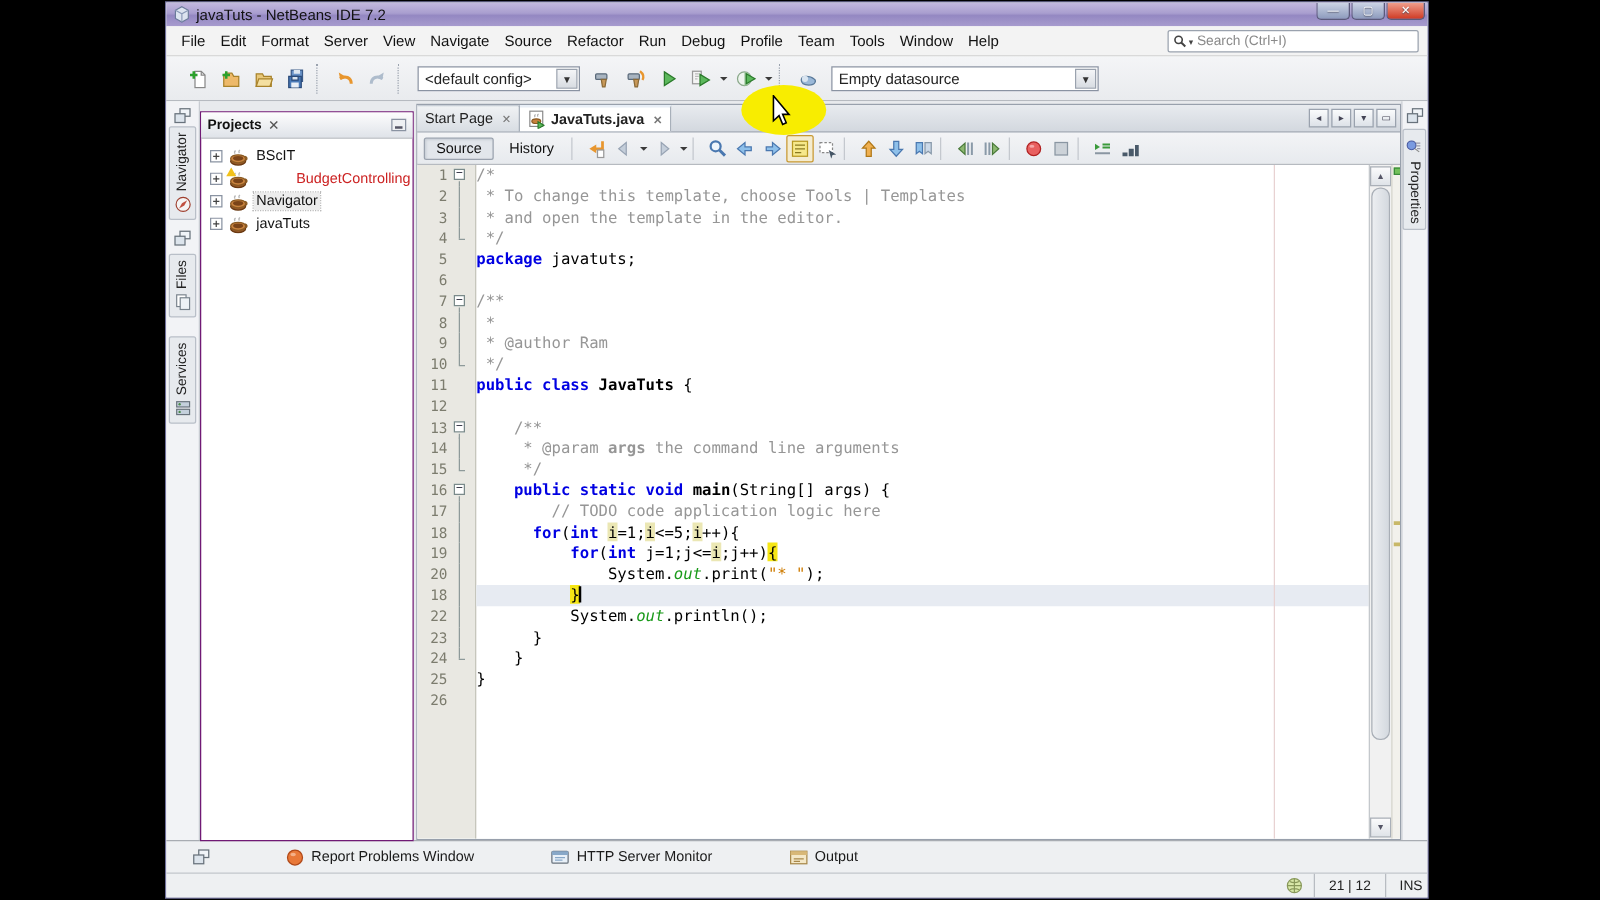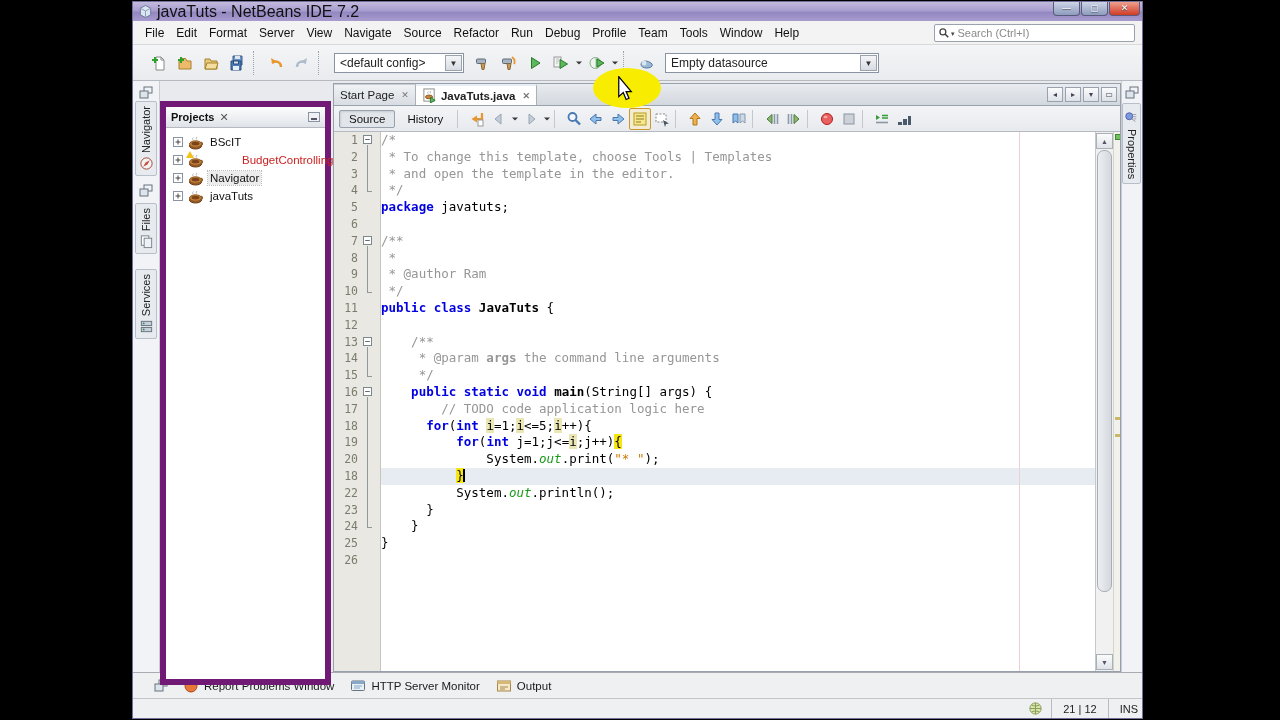--- a/index.html
+++ b/index.html
@@ -4,21 +4,21 @@
 <style>
   * { margin:0; padding:0; box-sizing:border-box; }
   html,body { width:1280px; height:720px; background:#000; overflow:hidden;
               font-family:"Liberation Sans", sans-serif; }
   .window { position:absolute; left:133px; top:2px; width:1009px; height:716px;
             background:#eef0f2; box-shadow:0 0 0 1px #70709a; overflow:hidden; }
 
   
   .titlebar { height:19px; background:linear-gradient(180deg,#c3bade 0%,#a99ecf 45%,#9488c2 55%,#a79bce 100%);
               display:flex; align-items:center; padding-left:5px; position:relative; }
-  .ttext { font-size:16px; color:#111; margin-left:4px; }
+  .ttext { font-size:12px; color:#111; margin-left:4px; }
   .winbtns { position:absolute; right:2px; top:0; display:flex; }
   .wbtn { width:27px; height:14px; margin-left:1px; border:1px solid #5a5a7a; border-top:none;
           border-radius:0 0 4px 4px; color:#fff; font-size:9px; line-height:12px; text-align:center;
           background:linear-gradient(180deg,#cdd5e6,#8d9bbd); text-shadow:0 1px 1px #445; }
   .wbtn.close { width:31px; background:linear-gradient(180deg,#f0a08e,#cf3b25); }
 
   
   .menubar { height:24px; background:#f3f3f3; border-bottom:1px solid #d9d9d9; display:flex;
              align-items:center; padding-left:6px; position:relative; }
   .menu-item { font-size:12px; color:#111; padding:3px 6px; cursor:default; }
@@ -48,22 +48,22 @@
   .rstrip { position:absolute; right:0; top:0; width:21px; height:100%; background:#f2f3f6; border-left:1px solid #c8ccd2; }
   .vtab { position:absolute; left:2px; width:22px; background:#e7eaee; border:1px solid #b9bfc8; border-radius:2px;
           display:flex; flex-direction:column; align-items:center; padding:4px 0; }
   .vtab-text-l { writing-mode:vertical-rl; transform:rotate(180deg); font-size:11px; color:#222; }
   .vtab-text-r { writing-mode:vertical-rl; font-size:11px; color:#222; }
   .vtab .icn { margin-top:3px; width:15px; height:15px; }
   .dockicn { position:absolute; left:5px; width:16px; height:16px; }
   .rstrip .dockicn { left:2px; }
 
   
-  .projects { position:absolute; left:27px; top:20px; width:171px; height:584px; background:#fff;
-              border:6px solid #701a75; }
+  .projects { position:absolute; left:27px; top:8px; width:171px; height:584px; background:#fff;
+              border:1px solid #701a75; }
   .phead { height:21px; background:linear-gradient(180deg,#fdfdfd,#dfe3e9); border-bottom:1px solid #b6bac0;
            display:flex; align-items:center; padding:0 5px; font-size:11px; font-weight:bold; color:#111; }
   .pclose { font-size:11px; color:#555; margin-left:5px; font-weight:normal; }
   .pmin { margin-left:auto; width:12px; height:10px; border:1px solid #8a93a2; background:#eef0f3; position:relative; }
   .pmin::after { content:""; position:absolute; left:2px; right:2px; bottom:1px; border-top:2px solid #556; }
   .ptree { padding-top:5px; position:relative;text-align:center; }
   .trow { height:18px; display:flex; align-items:center; padding-left:7px; font-size:11.5px; color:#111; }
   .trow .exp { width:11px; height:11px; margin-right:4px; }
   .trow .icn { width:16px; height:16px; margin-right:4px; position:relative; }
   .trow.selected .lbl { background:#ececec; outline:1px dotted #bbb; }
@@ -124,21 +124,21 @@
   .sbtn { position:absolute; left:0; width:17px; height:16px; background:linear-gradient(180deg,#fbfbfc,#dfe3e8);
           border:1px solid #aab0b8; font-size:7px; text-align:center; line-height:15px; color:#556; }
   .sbtn.up { top:1px; } .sbtn.down { bottom:1px; }
   .sthumb { position:absolute; left:1px; top:18px; width:15px; height:442px; border:1px solid #a8aeb6;
             border-radius:7px; background:linear-gradient(90deg,#eceef1,#d4d9df); }
   .estripe { position:absolute; left:779px; top:0; bottom:0; width:9px; background:#f2f1ec; border-left:1px solid #d4d4cc; }
   .ebadge { position:absolute; left:1px; top:2px; width:6px; height:6px; background:#72c05a; border:1px solid #3a8a3a; }
   .emark { position:absolute; left:1px; width:6px; height:3px; background:#c8b868; }
 
   
-  .btnrow { height:26px; background:#eef0f2; border-top:1px solid #a8acb2; display:flex; align-items:center; padding-left:20px; }
+  .btnrow { height:26px; background:#eef0f2; border-top:1px solid #a8acb2; display:flex; align-items:center; padding-left:20px;gap:45px; }
   .btnrow .dockicn { position:static; margin-right:14px; }
   .sbtnw { display:flex; align-items:center; margin-right:16px; font-size:11.5px; color:#1a1a1a; }
   .sbtnw .icn { width:16px; height:16px; margin-right:5px; }
   .statusline { height:20px; background:#eef0f2; border-top:1px solid #c2c6cc; display:flex; align-items:center;
                 justify-content:flex-end; }
   .slright { display:flex; align-items:center; height:100%; }
   .slright .icn { width:15px; height:15px; margin-right:8px; }
   .slbox { height:100%; display:flex; align-items:center; padding:0 11px; font-size:11px; color:#222;
            border-left:1px solid #b8bcc2; }
   .slbox.mode { padding-right:4px; }

